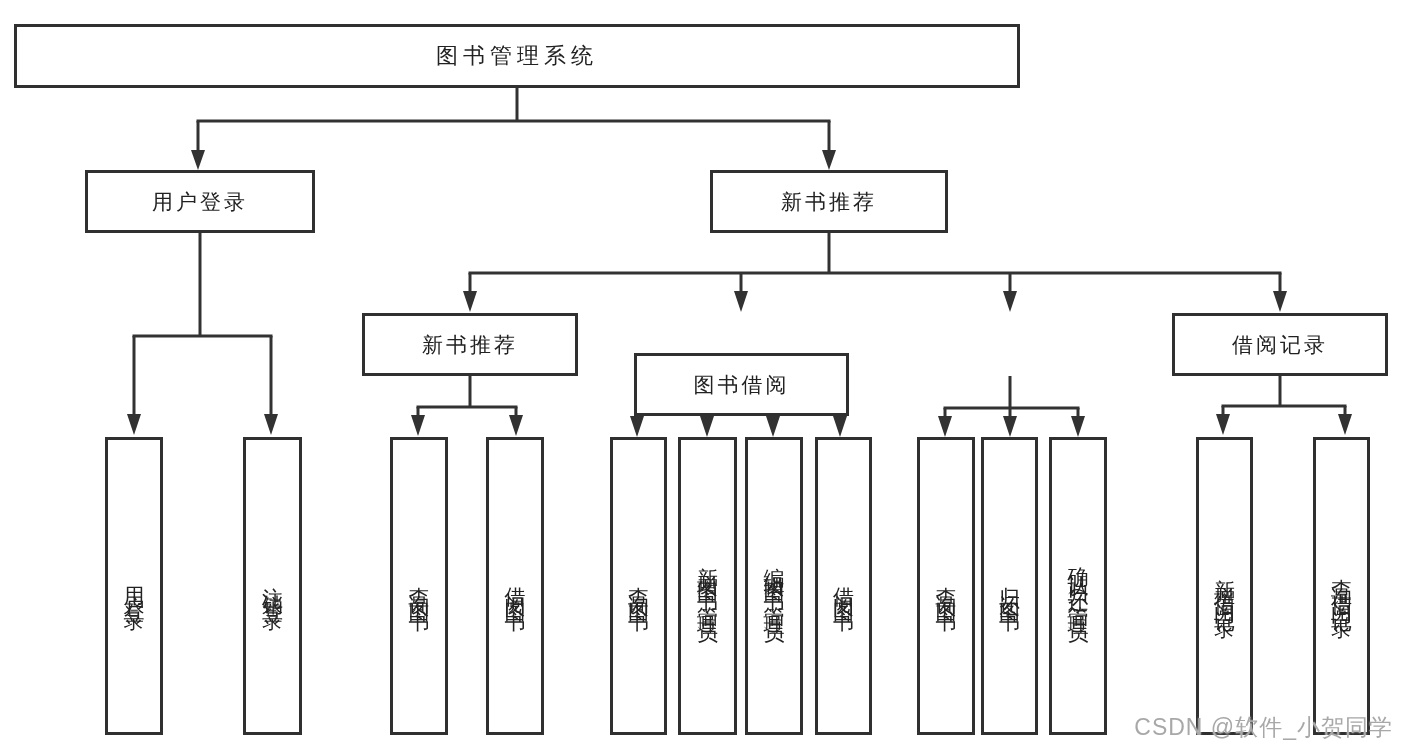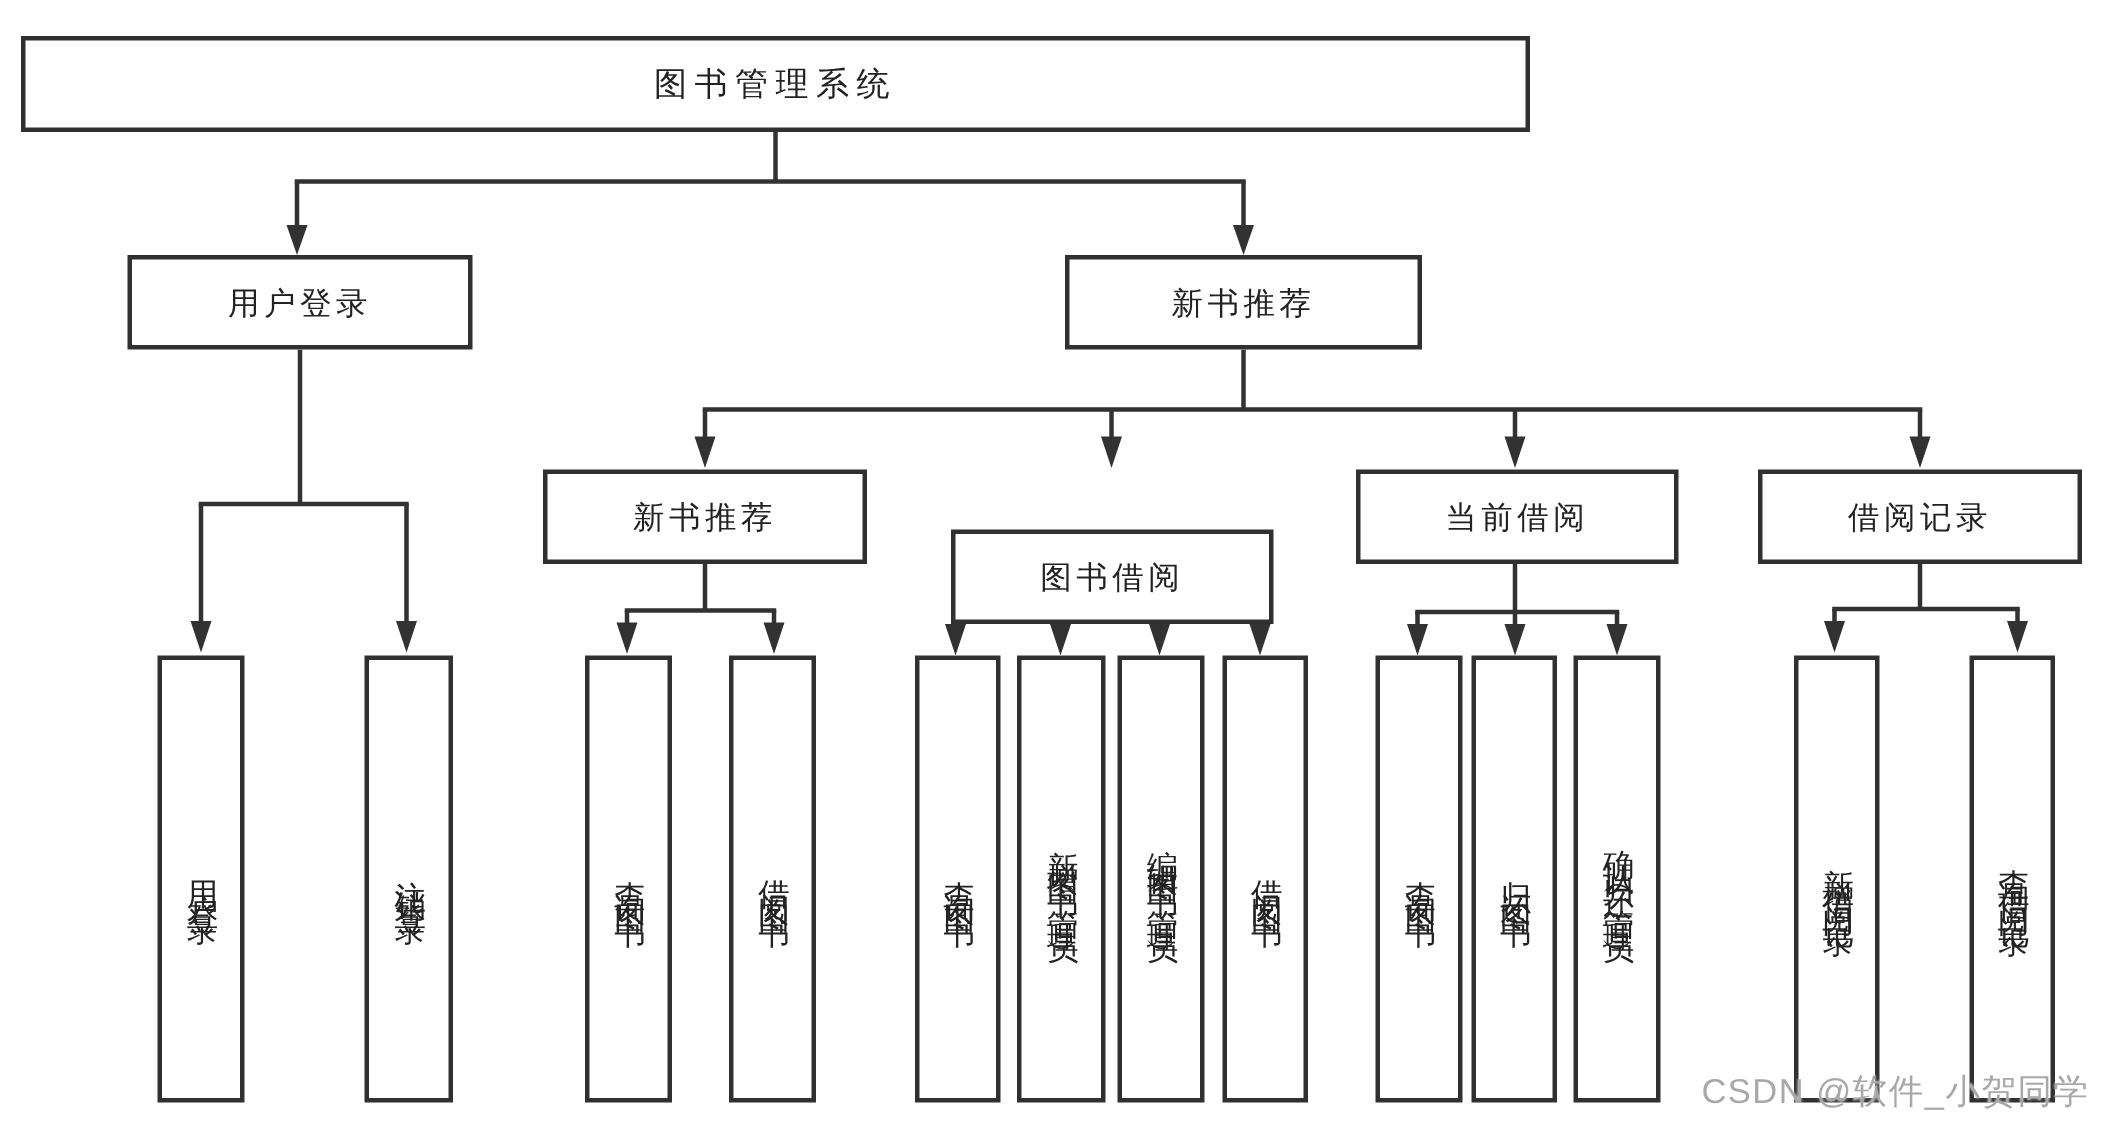--- a/index.html
+++ b/index.html
@@ -136,21 +136,20 @@
     </g>
   </svg>
 
   <div class="box h root" style="left:14px; top:24px; width:1006px; height:64px;">图书管理系统</div>
 
   <div class="box h" style="left:85px; top:170px; width:230px; height:63px;">用户登录</div>
   <div class="box h" style="left:710px; top:170px; width:238px; height:63px;">新书推荐</div>
 
   <div class="box h" style="left:362px; top:313px; width:216px; height:63px;">新书推荐</div>
   <div class="box h" style="left:634px; top:313px; width:215px; height:63px;margin-top:40px;">图书借阅</div>
-  <div class="box h" style="left:904px; top:313px; width:215px; height:63px;">当前借阅</div>
   <div class="box h" style="left:1172px; top:313px; width:216px; height:63px;">借阅记录</div>
 
   <div class="box v" style="left:105px; top:437px; width:58px; height:298px;">
     <span>用户登录</span>
   </div>
   <div class="box v" style="left:243px; top:437px; width:59px; height:298px;">
     <span>注销登录</span>
   </div>
 
   <div class="box v" style="left:390px; top:437px; width:58px; height:298px;">

